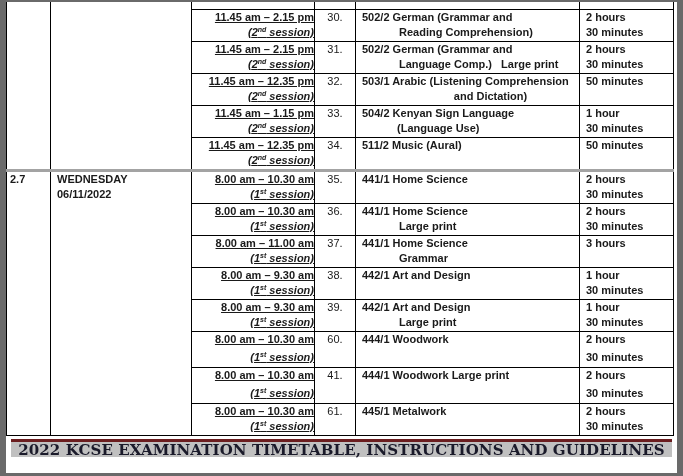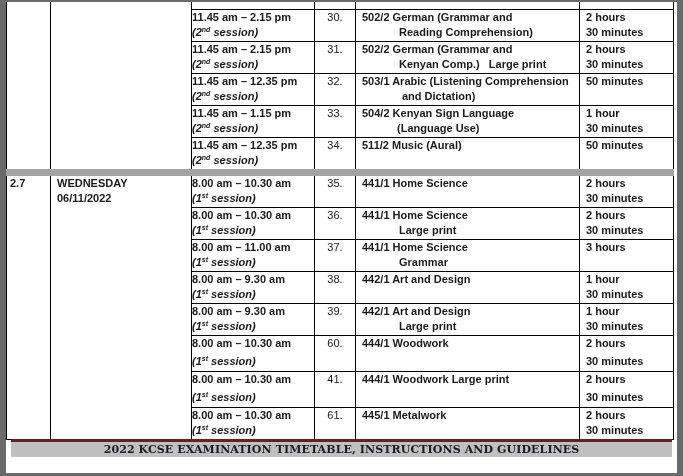--- a/index.html
+++ b/index.html
@@ -41,41 +41,41 @@
       font-size: 11px;
       font-weight: bold;
       line-height: 15px;
     }
     table.tt tr.top-spacer td {
       height: 7px;
       border-top: none;
     }
     .c-no { width: 43px; padding-left: 3px !important; }
     .c-day { width: 140px; padding-left: 6px !important; }
-    .c-time { width: 122px; text-align: left; }
+    .c-time { width: 122px; text-align: right; text-decoration: underline; }
     .c-num { width: 40px; text-align: center; font-weight: normal !important; margin-left: 48px; }
     .c-paper { width: 223px; padding-left: 6px !important; }
     .c-dur { width: 90px; padding-left: 6px !important; }
     .session {
       font-style: italic;
       display: block;
     }
     .session sup {
       font-size: 7px;
       line-height: 0;
       vertical-align: 4px;
     }
     .paper-line2 {
       display: block;
       padding-left: 37px;
     }
-    .paper-line2.arabic { padding-left: 40px; }
+    .paper-line2.arabic { padding-left: 40px; text-align: center; }
     .paper-line2.ksl { padding-left: 35px; }
     tr.thick-top td {
-      border-top: 7px solid #a3a3a3;
+      border-top: 3px solid #a3a3a3;
     }
     tr.r-a td { height: 31px; }
     tr.r-b td { height: 35px; }
     .footer-bar {
       position: absolute;
       left: 11px;
       top: 439px;
       width: 661px;
       height: 3px;
       background: #6b1d1f;
@@ -83,21 +83,21 @@
     .footer-band {
       position: absolute;
       left: 11px;
       top: 442px;
       width: 661px;
       height: 15px;
       background: #c0c0c0;
       text-align: center;
       font-family: "DejaVu Serif", "Liberation Serif", serif;
       font-weight: bold;
-      font-size: 11px;
+      font-size: 15px;
       line-height: 16px;
       color: #1a1a2a;
       letter-spacing: 0.1px;
     }
   </style>
 </head>
 <body>
 
 <div class="frame"></div>
 
@@ -138,21 +138,21 @@
   </tr>
 
   <tr class="r-a">
     <td class="c-time">
       <span>11.45 am – 2.15 pm</span>
       <span class="session">(<span>2</span><sup>nd</sup><span> session)</span></span>
     </td>
     <td class="c-num">31.</td>
     <td class="c-paper">
       <span>502/2  German (Grammar and</span>
-      <span class="paper-line2" style="white-space:pre">Kenyan Comp.)   Large print</span>
+      <span class="paper-line2" style="white-space:pre">Language Comp.)   Large print</span>
     </td>
     <td class="c-dur">
       <span>2 hours</span><br>
       <span>30 minutes</span>
     </td>
   </tr>
 
   <tr class="r-a">
     <td class="c-time">
       <span>11.45 am – 12.35 pm</span>

